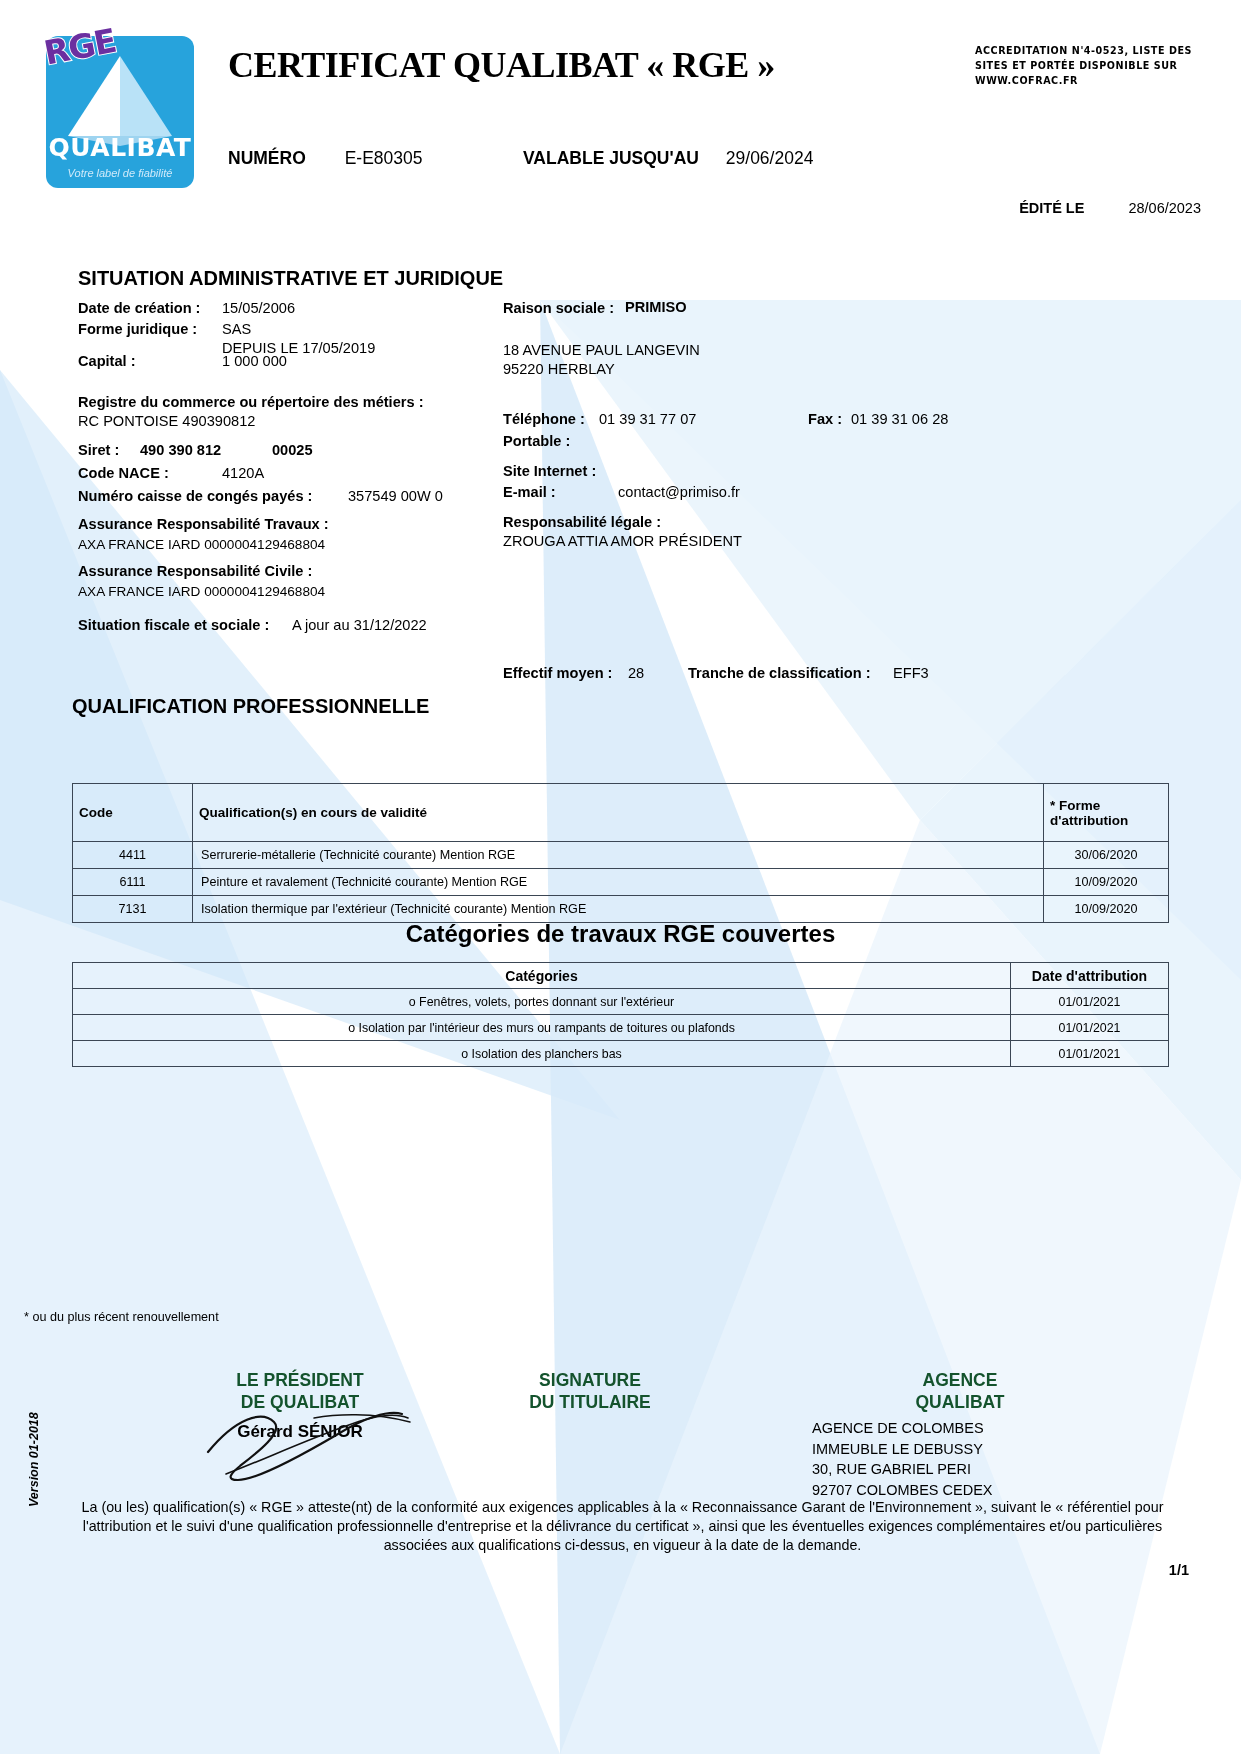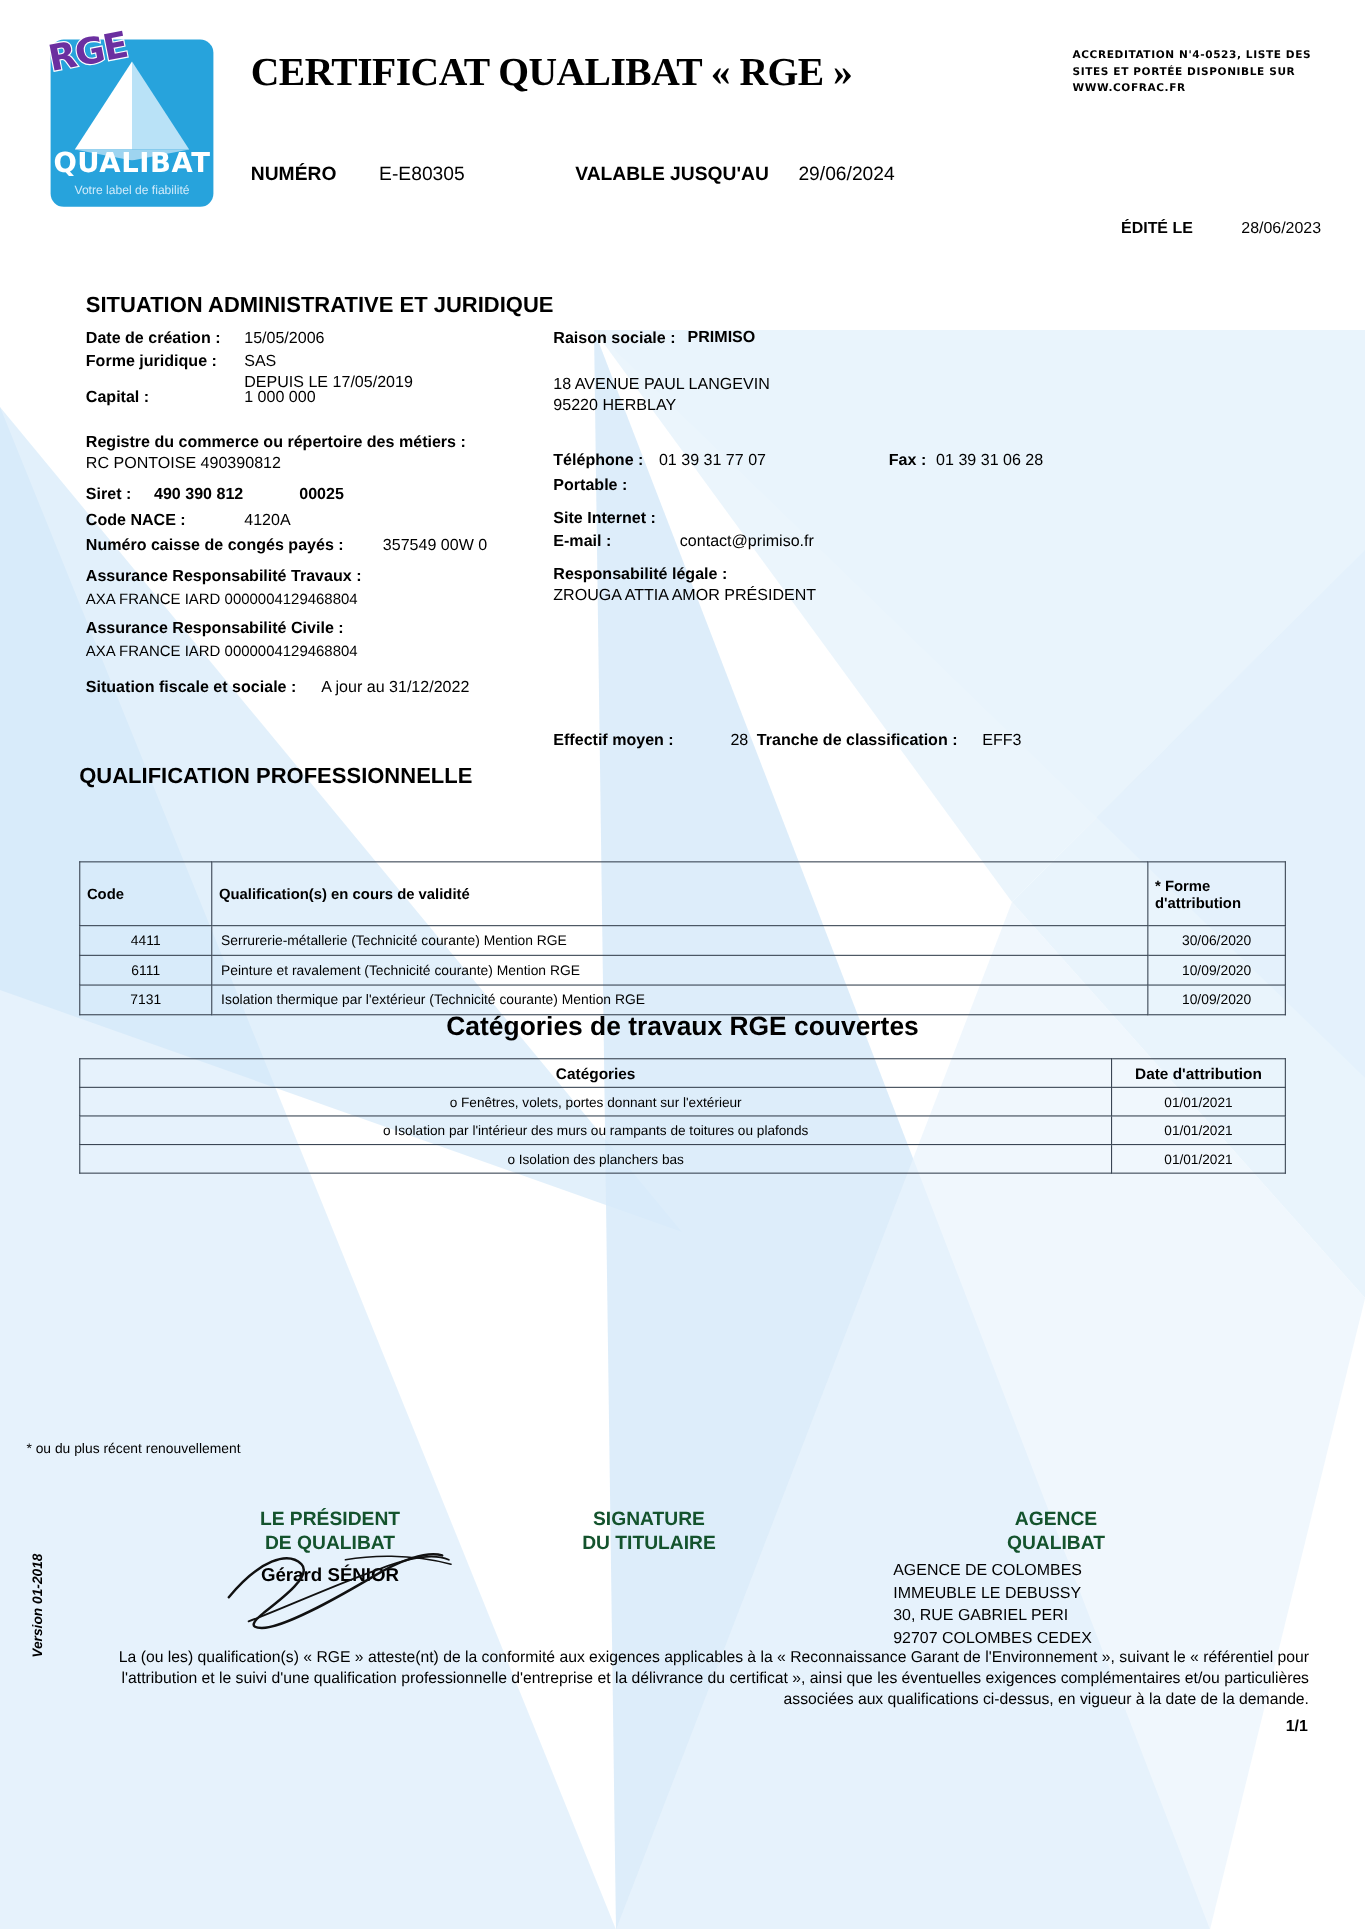--- a/index.html
+++ b/index.html
@@ -23,21 +23,21 @@
     background:#27A3DC; border-radius:12px;
   }
   .logo-qb .pyr { position:absolute; left:0; top:14px; width:148px; height:96px; }
   .logo-qb .qbt {
     position:absolute; left:0; bottom:26px; width:148px; text-align:center;
     color:#fff; font-weight:bold; font-size:25px; letter-spacing:0.5px;
     font-family:"DejaVu Sans", sans-serif;
   }
   .logo-qb .tag {
     position:absolute; left:0; bottom:9px; width:148px; text-align:center;
-    color:#cfeafa; font-size:11px; 
+    color:#cfeafa; font-size:11px; font-style:italic;
   }
   .rge-badge {
     position:absolute; left:44px; top:26px; width:84px; height:42px;
     transform:rotate(-11deg); z-index:3;
   }
   .rge-badge span {
     display:block; color:#6B2FA0; font-weight:bold; font-size:33px;
     -webkit-text-stroke:2px #fff; paint-order:stroke fill;
     font-family:"DejaVu Sans", sans-serif; letter-spacing:-1px;
   }
@@ -116,21 +116,21 @@
   .agence-addr {
     position:absolute; left:812px; top:1418px; width:330px;
     font-size:14.5px; line-height:1.42; color:#000; font-weight:normal;
   }
   .version {
     position:absolute; left:-36px; top:1430px; width:140px;
     transform:rotate(-90deg); font-size:12.5px; font-weight:bold; font-style:italic;
   }
   .legal {
     position:absolute; left:55px; top:1498px; width:1135px;
-    font-size:14.3px; line-height:1.34; text-align:right;
+    font-size:14.3px; line-height:1.34; text-align:center;
   }
   .pageno { position:absolute; right:52px; top:1562px; font-size:14.5px; font-weight:bold; }
   .sig-scribble { position:absolute; left:196px; top:1400px; width:240px; height:90px; }
 </style>
 </head>
 <body>
 
 <svg id="bg" viewBox="0 0 1241 1754" preserveAspectRatio="none">
   <polygon points="0,370 560,1754 0,1754" fill="#ddeefb" opacity="0.75"></polygon>
   <polygon points="0,370 620,1120 0,900" fill="#cfe6f8" opacity="0.6"></polygon>
@@ -264,21 +264,21 @@
   <div class="fld" style="left:618px; top:484px;">contact@primiso.fr</div>
 
   <div class="fld" style="left:503px; top:514px;">
     <b>Responsabilité légale :</b>
   </div>
   <div class="fld" style="left:503px; top:533px;">ZROUGA ATTIA AMOR PRÉSIDENT</div>
 
   <div class="fld" style="left:503px; top:665px;">
     <b>Effectif moyen :</b>
   </div>
-  <div class="fld" style="left:664px; top:665px;">28</div>
+  <div class="fld" style="left:628px; top:665px;">28</div>
   <div class="fld" style="left:688px; top:665px;">
     <b>Tranche de classification :</b>
   </div>
   <div class="fld" style="left:893px; top:665px;">EFF3</div>
 
   <div class="sec-title" style="left:72px; top:695px;">QUALIFICATION PROFESSIONNELLE</div>
 
   <table class="tbl-qual">
     <thead>
       <tr>

